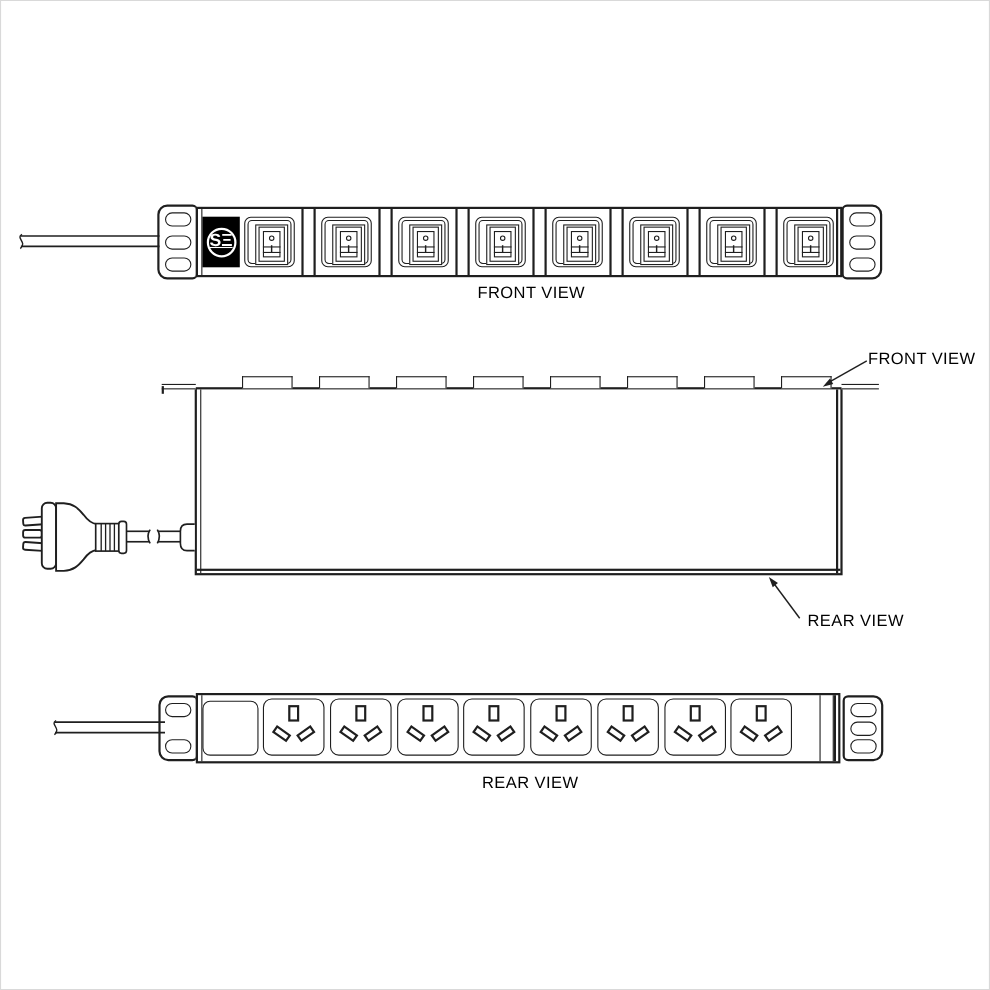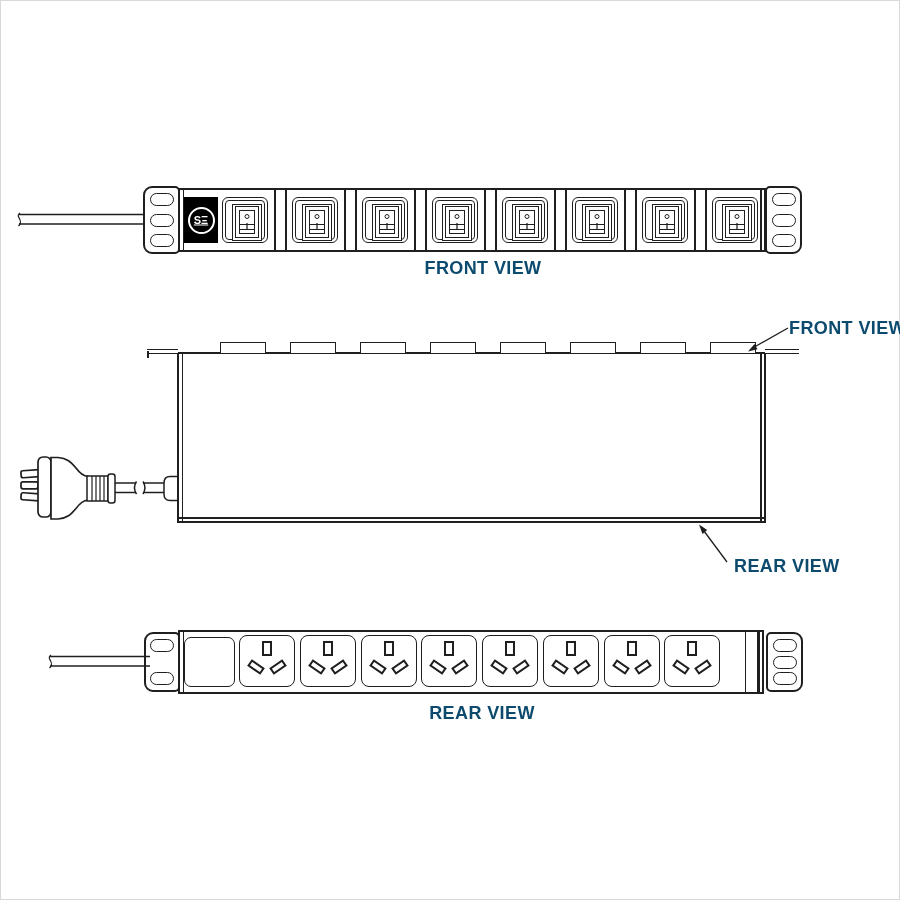--- a/index.html
+++ b/index.html
@@ -37,21 +37,21 @@
 
   
   .logo{
     position:absolute;left:4px;top:7px;width:34px;height:46px;background:var(--logo_background);
     display:flex;align-items:center;justify-content:center;
   }
   .logo-circle{
     width:27px;height:27px;border:2.4px solid #fff;border-radius:50%;box-sizing:border-box;
     display:flex;align-items:center;justify-content:center;
   }
-  .logo-text{color:#fff;font-size:11px;font-weight:bold;letter-spacing:0;line-height:1;transform:translateY(-0.5px);text-decoration:underline;}
+  .logo-text{color:#fff;font-size:16px;font-weight:bold;letter-spacing:0;line-height:1;transform:translateY(-0.5px);text-decoration:underline;}
 
   
   .switch-row{position:absolute;left:42px;top:0;height:60px;display:flex;}
   .sw-cell{position:relative;width:70px;height:60px;flex:0 0 auto;}
   .sw-cell::before,.sw-cell::after{
     content:"";position:absolute;top:0;bottom:0;width:1.5px;background:var(--line);
   }
   .sw-cell::before{left:52px;}
   .sw-cell::after{left:63px;}
   .sw-plate{position:absolute;left:0;top:7px;width:46px;height:46px;border:1.6px solid var(--line);border-radius:6px;box-sizing:border-box;background:#fff;}
@@ -74,21 +74,21 @@
 
   
   .bump-row{position:absolute;left:220px;top:342px;height:11px;display:flex;}
   .bump-cell{position:relative;width:70px;height:11px;flex:0 0 auto;}
   .bump{position:absolute;left:0;top:0;width:46px;height:11px;border:1.5px solid var(--line);border-bottom:none;box-sizing:border-box;background:#fff;}
   .flange{position:absolute;height:4.6px;border-top:1.6px solid var(--line);border-bottom:1.6px solid var(--line);box-sizing:border-box;background:#fff;}
   .flange.left::before{content:"";position:absolute;left:0;top:1px;width:1.6px;height:7px;background:var(--line);}
 
   
   .view-label{
-    position:absolute;color:#0c4a6e;font-weight:bold;font-size:18px;letter-spacing:0.4px;
+    position:absolute;color:#000000;font-weight:normal;font-size:15px;letter-spacing:0.4px;
     font-family:"Liberation Sans",sans-serif;white-space:nowrap;
   }
   .view-label.centered{width:220px;text-align:center;}
 
   svg.overlay{position:absolute;left:0;top:0;color:var(--line);}
 </style>
 </head>
 <body>
 
 <div class="canvas">

